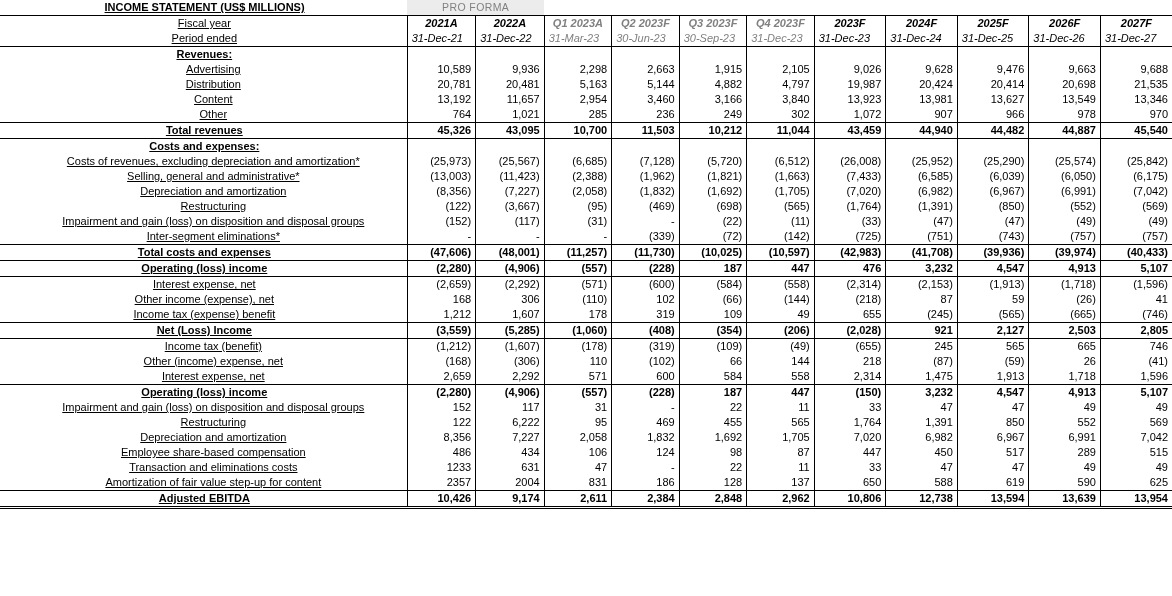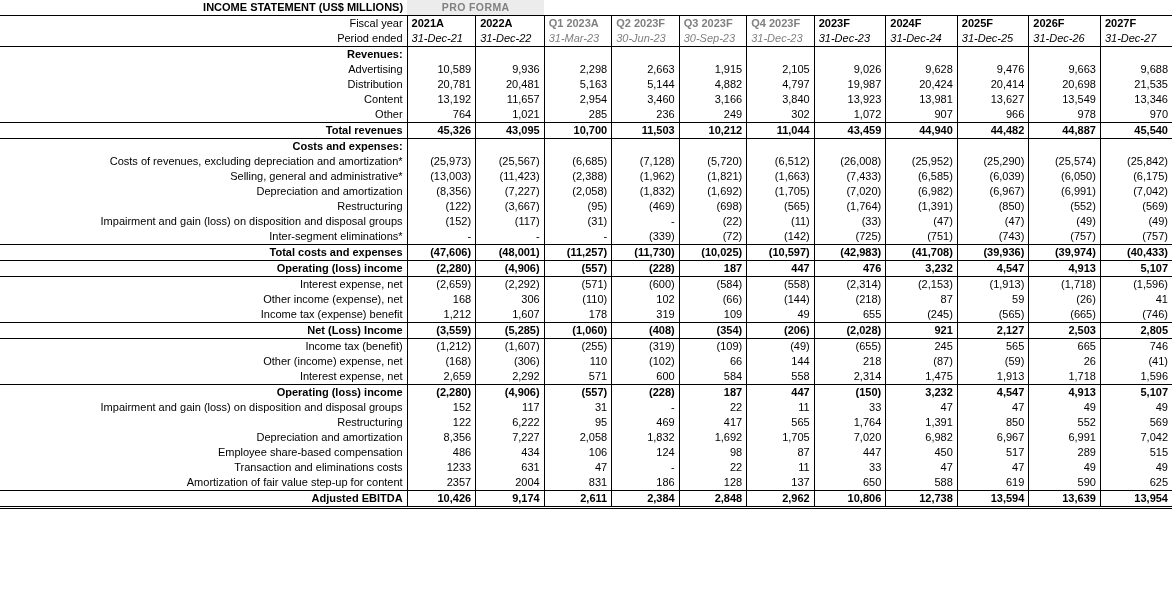--- a/index.html
+++ b/index.html
@@ -29,21 +29,21 @@
     white-space:nowrap;
     overflow:hidden;
   }
   
   col.c-label{width:404px;}
   col.c-num{width:68px;}
   col.c-num-a{width:71px;}
   col.c-num-q{width:67px;}
 
   
-  .lbl{text-align:right;}
+  .lbl{text-align:center;text-decoration:underline;}
   .num{text-align:right;}
 
   
   .ind0{padding-left:6px !important;}
   .ind1{padding-left:24px !important;}
 
   
   .b{font-weight:bold;}
   .grey{color:#808080;}
 
@@ -55,26 +55,26 @@
   .botline td{border-bottom:1px solid #000;}
   .botline-thick td{border-bottom:1.6px solid #000;}
   .dbl-bottom td{border-bottom:3px double #000;margin-top:44px;}
 
   
   .title-row td{height:17px;line-height:17px;}
   .pf-band{
     background:#ececec;
     color:#808080;
     text-align:center;
-    font-weight:bold;
+    font-weight:normal;
     letter-spacing:0.4px;
     font-size:10.5px;
   }
   .title-cell{font-weight:bold;font-size:11px;}
-  .hdr-year{font-weight:bold;text-align:left;}
+  .hdr-year{font-weight:bold;text-align:center;font-style:italic;}
   .hdr-date{font-style:italic;text-align:left;}
 </style>
 </head>
 <body>
 
 <div id="sheet">
   <table class="fin">
     <colgroup>
       <col class="c-label">
         <col class="c-num">
@@ -394,21 +394,21 @@
           <td class="num vsep b">(2,028)</td>
           <td class="num vsep b">921</td>
           <td class="num vsep b">2,127</td>
           <td class="num vsep b">2,503</td>
           <td class="num vsep b">2,805</td>
         </tr>
         <tr class="">
           <td class="lbl ind1">Income tax (benefit)</td>
           <td class="num vsep">(1,212)</td>
           <td class="num vsep">(1,607)</td>
-          <td class="num vsep">(255)</td>
+          <td class="num vsep">(178)</td>
           <td class="num vsep">(319)</td>
           <td class="num vsep">(109)</td>
           <td class="num vsep">(49)</td>
           <td class="num vsep">(655)</td>
           <td class="num vsep">245</td>
           <td class="num vsep">565</td>
           <td class="num vsep">665</td>
           <td class="num vsep">746</td>
         </tr>
         <tr class="">
@@ -466,21 +466,21 @@
           <td class="num vsep">47</td>
           <td class="num vsep">49</td>
           <td class="num vsep">49</td>
         </tr>
         <tr class="">
           <td class="lbl ind1">Restructuring</td>
           <td class="num vsep">122</td>
           <td class="num vsep">6,222</td>
           <td class="num vsep">95</td>
           <td class="num vsep">469</td>
-          <td class="num vsep">417</td>
+          <td class="num vsep">455</td>
           <td class="num vsep">565</td>
           <td class="num vsep">1,764</td>
           <td class="num vsep">1,391</td>
           <td class="num vsep">850</td>
           <td class="num vsep">552</td>
           <td class="num vsep">569</td>
         </tr>
         <tr class="">
           <td class="lbl ind1">Depreciation and amortization</td>
           <td class="num vsep">8,356</td>

